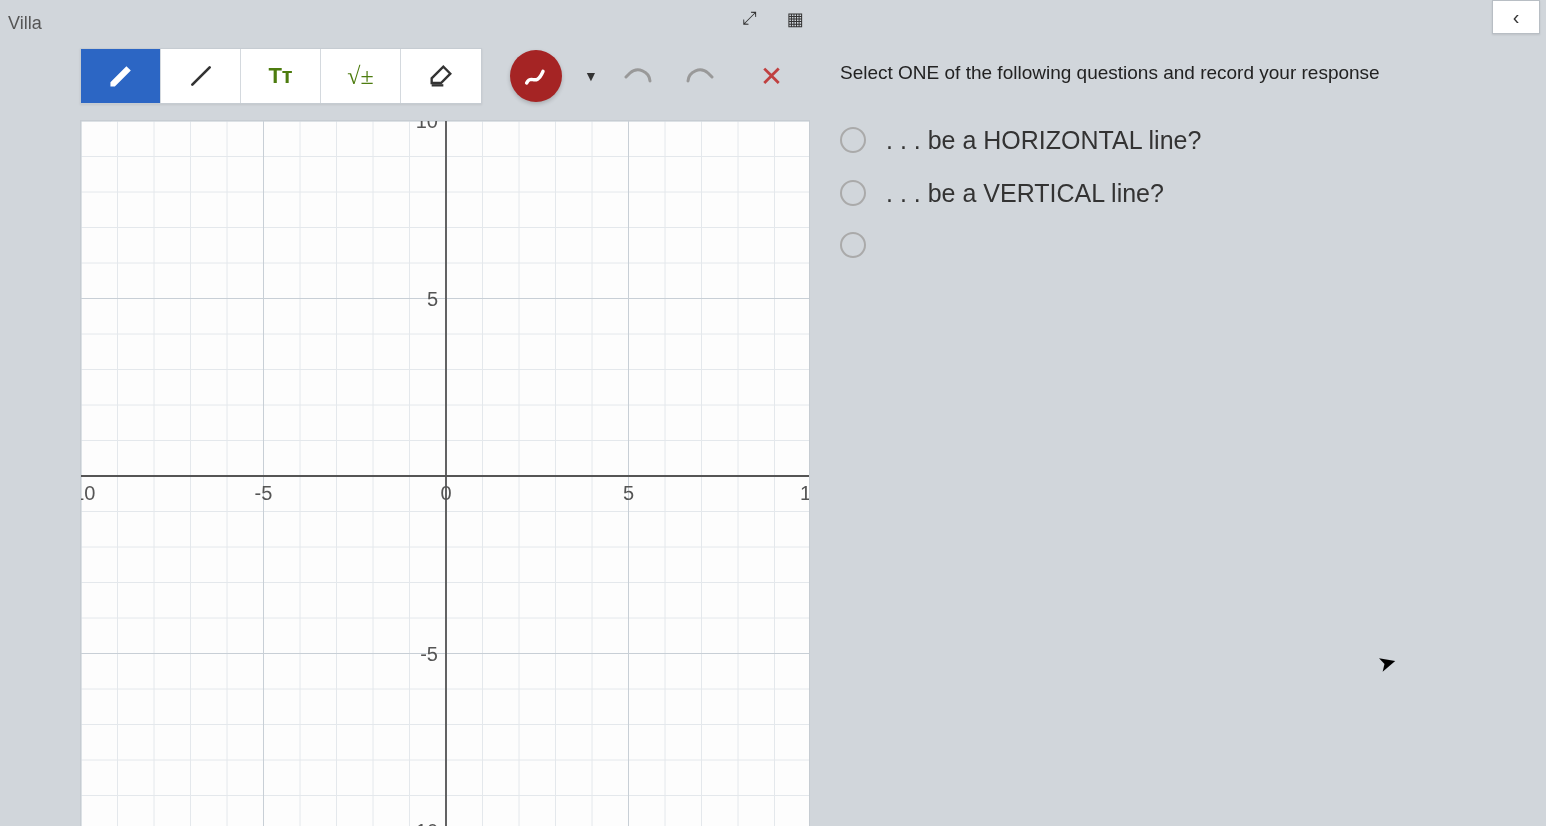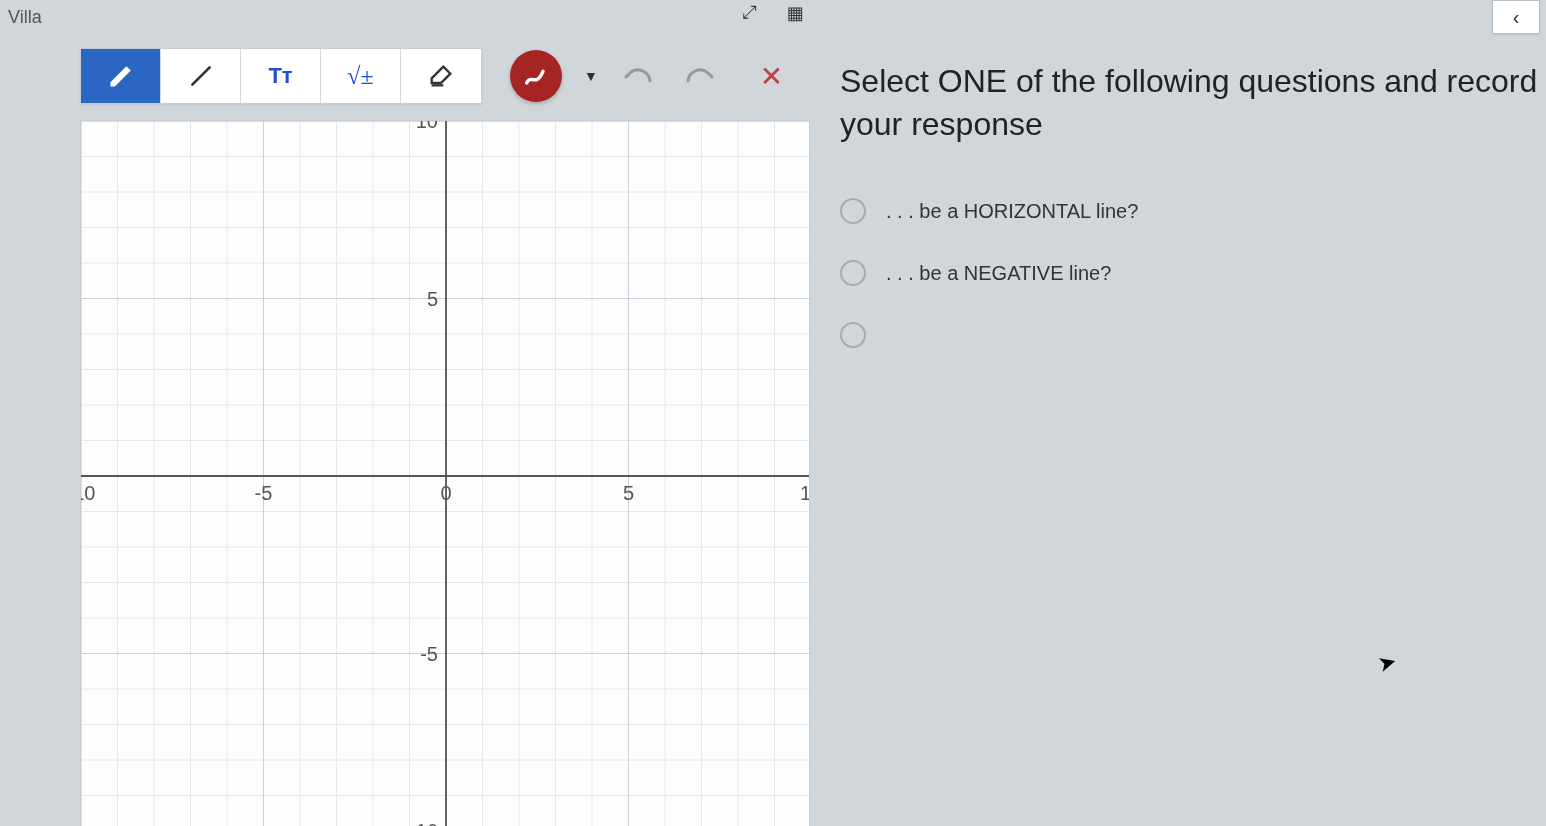--- a/index.html
+++ b/index.html
@@ -6,21 +6,21 @@
     body {
       font-family: Arial, Helvetica, sans-serif;
       background: #d1d6db;
       width: 1546px;
       height: 826px;
       overflow: hidden;
       position: relative;
     }
     .header {
       position: absolute;
-      top: 2px; left: 0; right: 0;
+      top: 8px; left: 0; right: 0;
       height: 30px;
       display: flex;
       align-items: center;
       justify-content: space-between;
       padding: 0 6px;
       color: #555;
       font-size: 18px;
     }
     .header-left { padding-left: 2px; }
     .header-center {
@@ -60,21 +60,21 @@
       position: absolute;
       top: 8px; left: 0;
       height: 56px;
       display: flex;
       align-items: stretch;
       background: #fff;
       border: 1px solid #c6ccd2;
       box-shadow: 0 1px 2px rgba(0,0,0,0.08);
       font-size: 22px;
       font-weight: 600;
-      color: #1d4ed8;
+      color: #4d7c0f;
     }
     .toolbar .tbtn {
       width: 80px;
       display: flex;
       align-items: center;
       justify-content: center;
       border-right: 1px solid #d4d9de;
       background: #fff;
       cursor: pointer;
     }
@@ -118,36 +118,35 @@
       border: 1px solid #c6ccd2;
       overflow: hidden;
     }
 
     .right-panel {
       flex: 1;
       padding: 20px 0 0 30px;
       color: #222;
     }
     .instruction {
-      font-size: 32px;
+      font-size: 19px;
       margin-bottom: 40px;
       line-height: 1.35;
     }
     .question-intro {
       font-size: 25px;
       margin-bottom: 28px;
     }
     .options { display: flex; flex-direction: column; gap: 24px; }
     .option-row {
       display: flex;
       align-items: center;
       gap: 20px;
-      font-size: 20px;
+      font-size: 25px;
       color: #333;
-      margin-top: 12px;
     }
     .radio-circle {
       width: 26px; height: 26px;
       border: 2px solid #aaa;
       border-radius: 50%;
       flex-shrink: 0;
       cursor: pointer;
     }
     .cursor-arrow {
       position: absolute;
@@ -298,21 +297,21 @@
 
   <div class="right-panel">
     <div class="instruction">Select ONE of the following questions and record your response</div>
     <div class="options">
       <div class="option-row">
         <div class="radio-circle"></div>
         <span>. . . be a HORIZONTAL line?</span>
       </div>
       <div class="option-row">
         <div class="radio-circle"></div>
-        <span>. . . be a NEGATIVE line?</span>
+        <span>. . . be a VERTICAL line?</span>
       </div>
       <div class="option-row">
         <div class="radio-circle"></div>
       </div>
     </div>
   </div>
 
 </div>
 
 <div class="cursor-arrow">➤</div>

